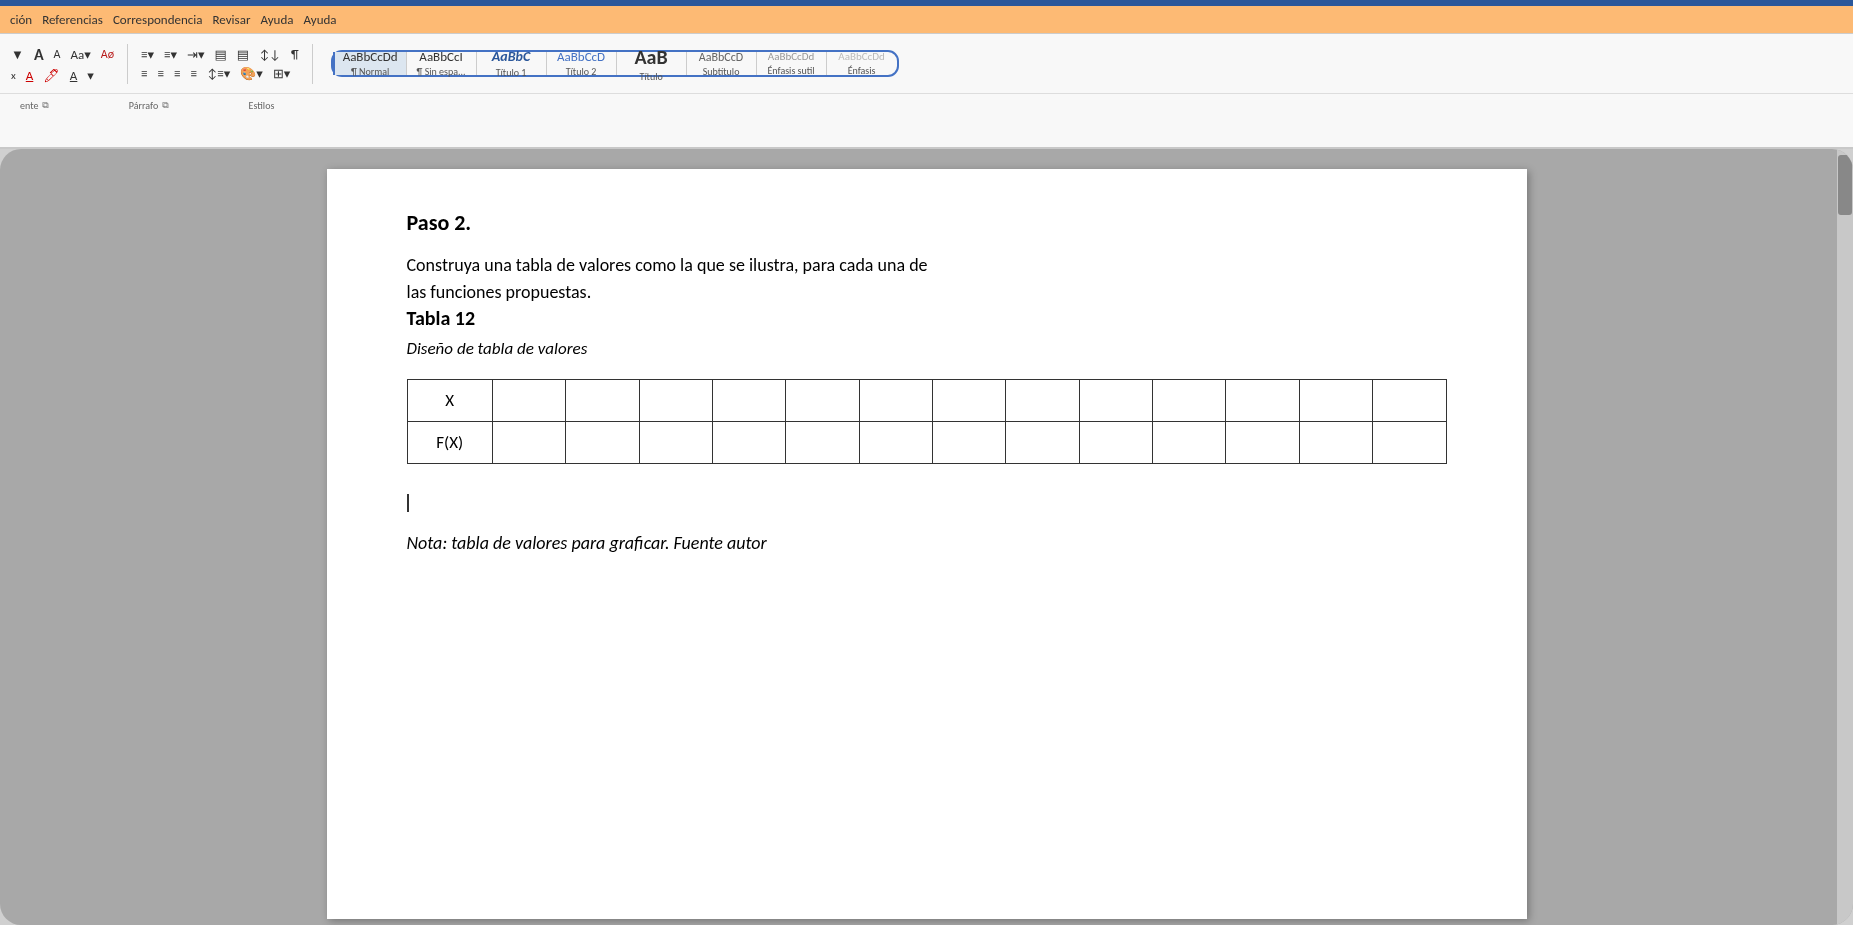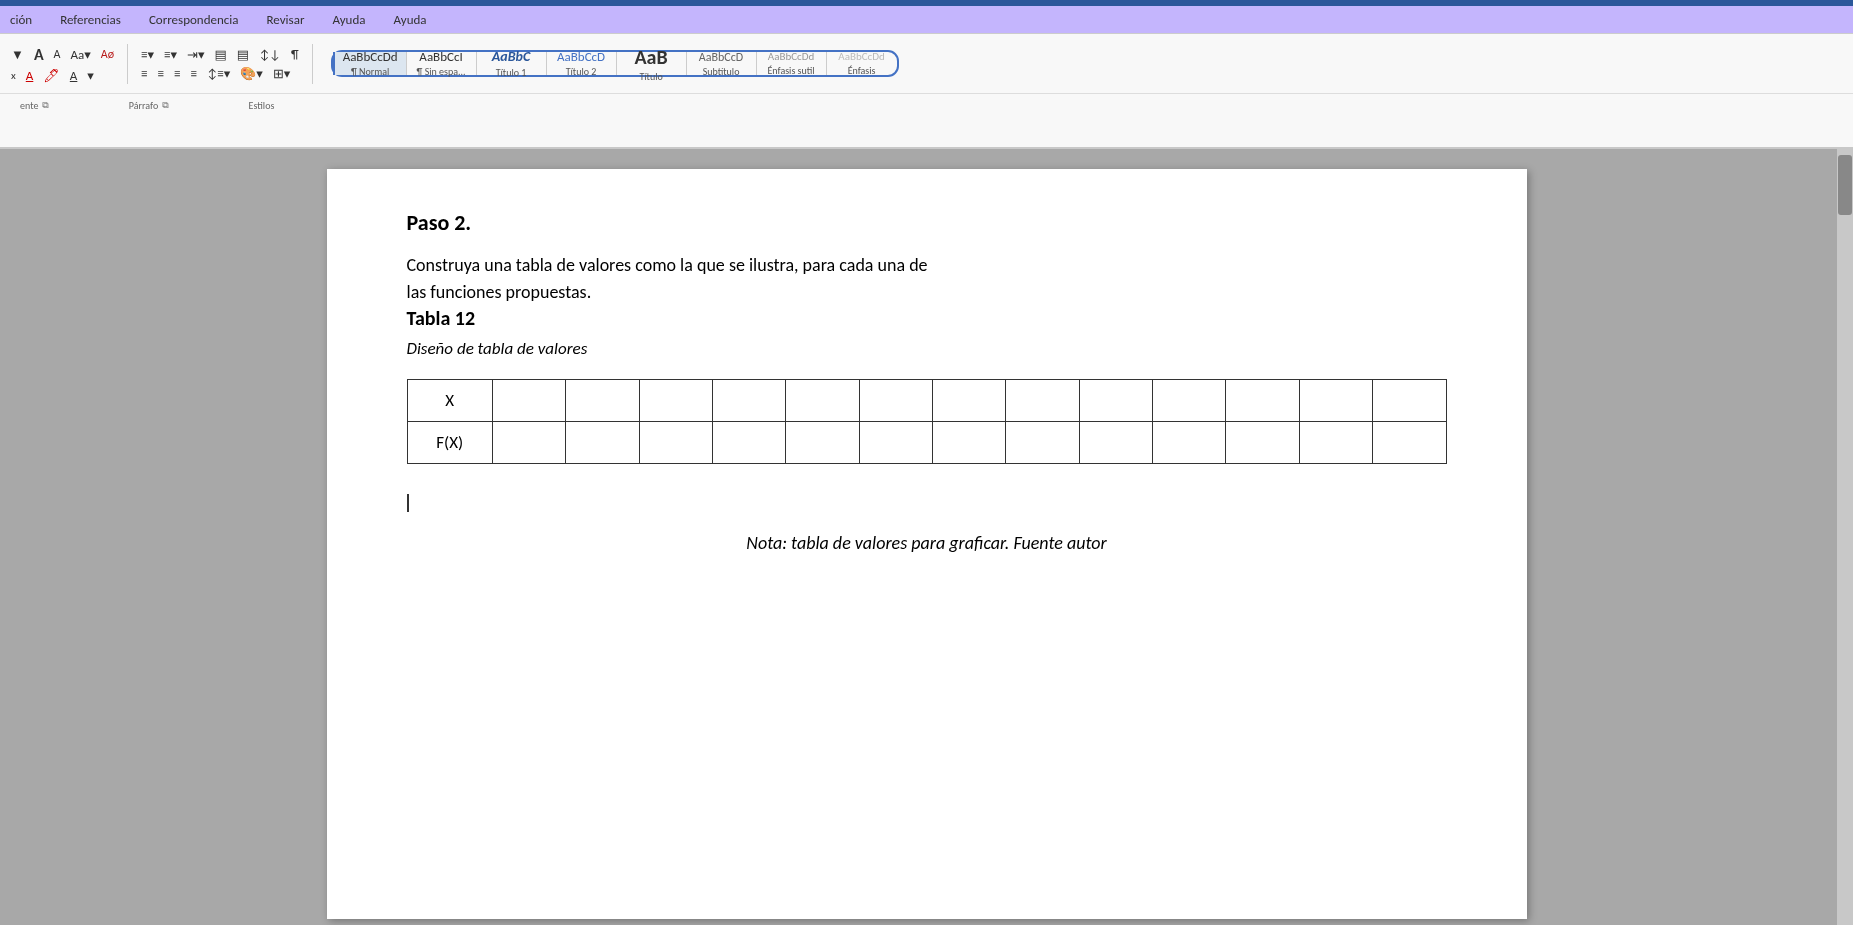--- a/index.html
+++ b/index.html
@@ -14,26 +14,26 @@
     }
 
     
     .top-bar {
       background: #2b579a;
       height: 6px;
     }
 
     
     .menu-bar {
-      background: #c4b5fd;
+      background: #fdba74;
       border-bottom: 1px solid #ccc;
       display: flex;
       align-items: center;
       padding: 2px 10px;
-      gap: 28px;
+      gap: 10px;
       height: 28px;
     }
     .menu-bar span {
       font-size: 13px;
       color: #333;
       cursor: pointer;
     }
 
     
     .ribbon {
@@ -212,20 +212,21 @@
       margin: 1px;
       border-radius: 3px;
       margin-top: 40%;
     }
 
     .outer-wrapper {
       display: flex;
       flex: 1;
       position: relative;
       overflow: hidden;
+      border-radius: 21px;
     }
   </style>
 </head>
 <body>
 
 <div class="top-bar"></div>
 
 <div class="menu-bar">
   <span>ción</span>
   <span>Referencias</span>
@@ -385,21 +386,21 @@
           <td></td>
           <td></td>
         </tr>
       </tbody>
         </table>
 
       
       <div style="margin-top: 30px; width: 2px; height: 18px; background: #333; display:inline-block;"></div>
 
       
-      <p class="nota-text" style="margin-top: 16px; text-align: center;">
+      <p class="nota-text" style="margin-top: 16px;">
         <em>Nota: tabla de valores para graficar. Fuente autor</em>
       </p>
 
     </div>
   </div>
 
   <div class="scrollbar-track">
     <div class="scrollbar-thumb"></div>
   </div>
 </div>

